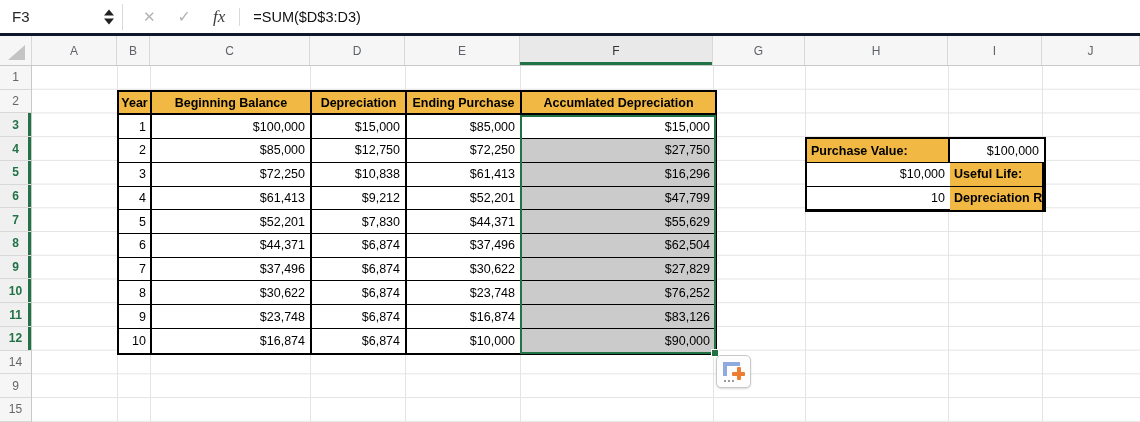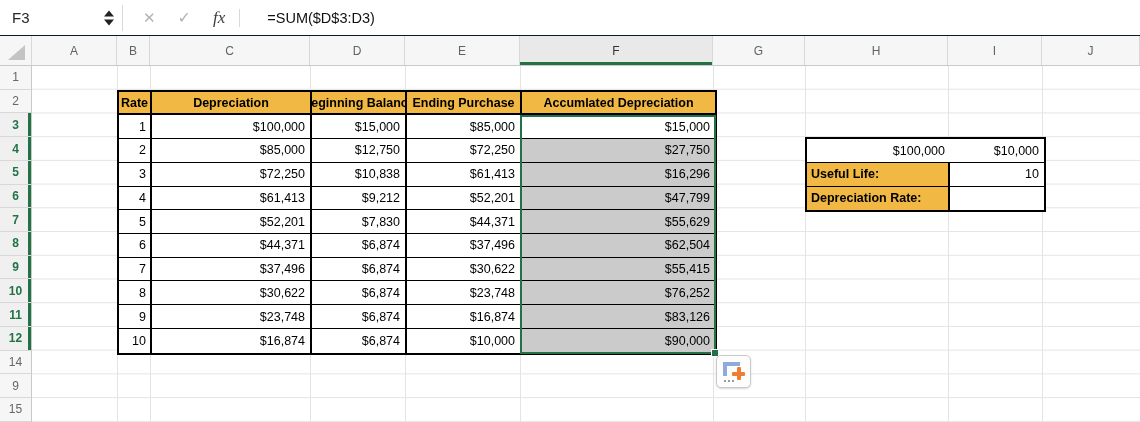--- a/index.html
+++ b/index.html
@@ -6,32 +6,32 @@
     --header-fill:#F1B843;
     --selection-green:#217346;
     --selected-fill:#CBCBCB;
   }
   *{margin:0;padding:0;box-sizing:border-box;}
   body{font-family:"Liberation Sans",sans-serif;background:#fff;}
   .app{position:relative;width:1140px;height:422px;overflow:hidden;background:#fff;}
 
   
   .fbar{position:absolute;left:0;top:0;width:1140px;height:36px;background:#fff;
-        border-bottom:1px solid #0f172a;display:flex;align-items:center;}
+        border-bottom:3px solid #0f172a;display:flex;align-items:center;}
   .namebox{width:122px;height:100%;display:flex;align-items:center;position:relative;cursor:pointer;}
   .namebox .val{padding-left:12px;font-size:15px;color:#262626;}
   .spinner{position:absolute;right:8px;top:50%;transform:translateY(-50%);display:flex;flex-direction:column;gap:3px;cursor:pointer;}
   .tri-up{width:0;height:0;border-left:5px solid transparent;border-right:5px solid transparent;border-bottom:6px solid #222;}
   .tri-dn{width:0;height:0;border-left:5px solid transparent;border-right:5px solid transparent;border-top:6px solid #222;}
   .vdiv{width:1px;height:26px;background:#D9D9D9;}
   .vdiv.short{height:18px;margin-left:14px;}
   .fbicon{font-size:16px;color:#B3B3B3;margin-left:22px;cursor:pointer;user-select:none;}
   .fbicon.cancel{margin-left:20px;font-size:15px;}
   .fbicon.fx{font-family:"Liberation Serif",serif;font-style:italic;font-weight:400;color:#3d3d3d;font-size:17px;}
-  .ftext{margin-left:27px;font-size:14.5px;color:#111;}
+  .ftext{margin-left:13px;font-size:14.5px;color:#111;}
 
   
   .sheet{position:absolute;left:0;top:36px;width:1140px;height:386px;background:#fff;}
 
   .colheaders{position:absolute;left:0;top:0;width:1140px;height:30px;display:flex;
               background:#F6F6F6;border-bottom:1px solid #C9C9C9;}
   .corner{width:32px;height:100%;position:relative;border-right:1px solid #D8D8D8;cursor:pointer;}
   .corner .tri{position:absolute;left:8px;bottom:5px;width:17px;height:15px;background:#C4C4C4;
                clip-path:polygon(100% 0,100% 100%,0 100%);}
   .colh{height:100%;display:flex;align-items:center;justify-content:center;
@@ -155,23 +155,23 @@
       <div class="vline" style="left:118px"></div>
       <div class="vline" style="left:278px"></div>
       <div class="vline" style="left:373px"></div>
       <div class="vline" style="left:488px"></div>
       <div class="vline" style="left:681px"></div>
       <div class="vline" style="left:773px"></div>
       <div class="vline" style="left:916px"></div>
       <div class="vline" style="left:1010px"></div>
 
       <div class="dep-table">
-        <div class="c th">Rate</div>
+        <div class="c th">Year</div>
+        <div class="c th">Beginning Balance</div>
         <div class="c th">Depreciation</div>
-        <div class="c th">Beginning Balance</div>
         <div class="c th">Ending Purchase</div>
         <div class="c th fc">Accumlated Depreciation</div>
 
         <div class="c yr">1</div>
         <div class="c num">$100,000</div>
         <div class="c num">$15,000</div>
         <div class="c num">$85,000</div>
         <div class="c num fc">$15,000</div>
 
         <div class="c yr">2</div>
@@ -201,21 +201,21 @@
         <div class="c yr">6</div>
         <div class="c num">$44,371</div>
         <div class="c num">$6,874</div>
         <div class="c num">$37,496</div>
         <div class="c num fc gray">$62,504</div>
 
         <div class="c yr">7</div>
         <div class="c num">$37,496</div>
         <div class="c num">$6,874</div>
         <div class="c num">$30,622</div>
-        <div class="c num fc gray">$55,415</div>
+        <div class="c num fc gray">$27,829</div>
 
         <div class="c yr">8</div>
         <div class="c num">$30,622</div>
         <div class="c num">$6,874</div>
         <div class="c num">$23,748</div>
         <div class="c num fc gray">$76,252</div>
 
         <div class="c yr">9</div>
         <div class="c num">$23,748</div>
         <div class="c num">$6,874</div>
@@ -227,20 +227,21 @@
         <div class="c num b0">$6,874</div>
         <div class="c num b0">$10,000</div>
         <div class="c num fc gray b0">$90,000</div>
 
         <div class="sel-range">
           <div class="fill-handle"></div>
         </div>
       </div>
 
       <div class="input-table">
+        <div class="ic lbl">Purchase Value:</div>
         <div class="ic val">$100,000</div>
         <div class="ic val">$10,000</div>
         <div class="ic lbl">Useful Life:</div>
         <div class="ic val">10</div>
         <div class="ic lbl b0">Depreciation Rate:</div>
       </div>
 
       <button class="autofill">
         <span class="af-corner"></span>
         <span class="af-plus"></span>

